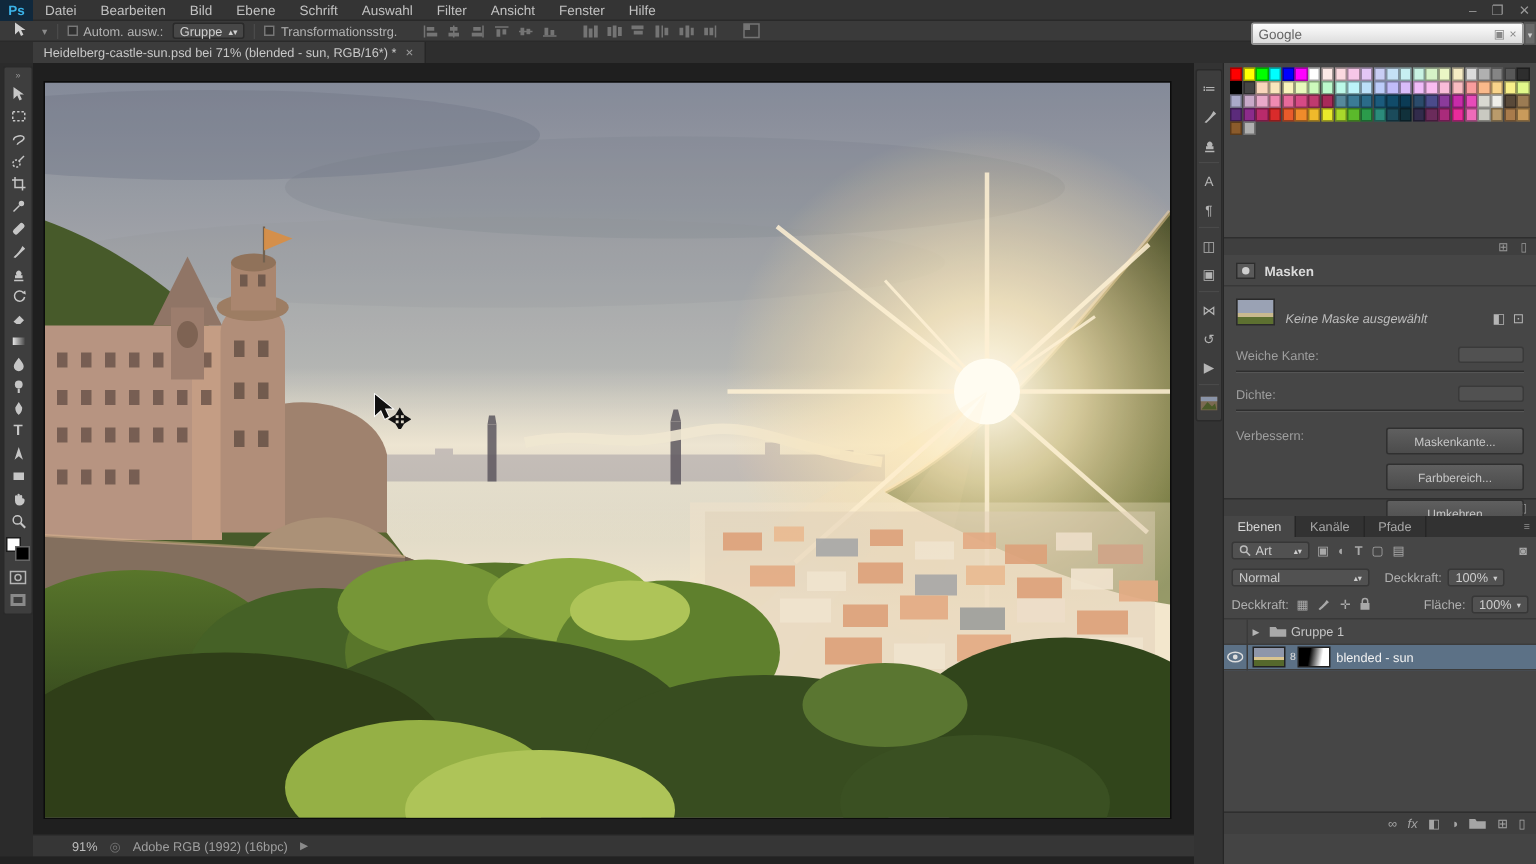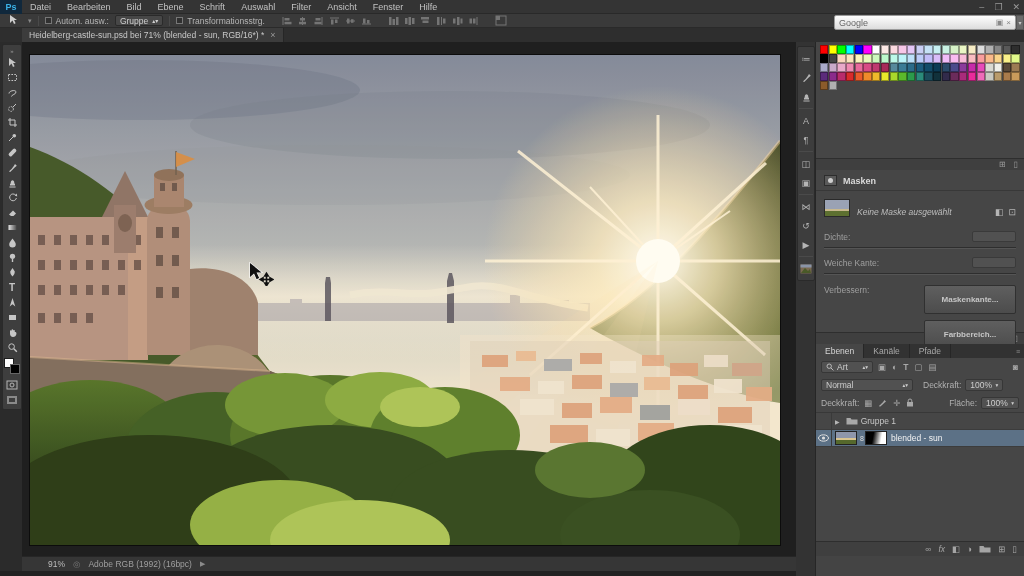--- a/index.html
+++ b/index.html
@@ -88,22 +88,22 @@
   .mthumb{width:26px;height:18px;border:1px solid #2a2a2a;background:
           linear-gradient(#9aa2b4 0 55%,#c9b98e 55% 70%,#5d7030 70% 100%);}
   .maskrow .label{font-size:8.5px;color:#bdbdbd;font-style:italic;}
   .mask-btns{margin-left:auto;display:flex;gap:5px;color:#b5b5b5;font-size:9px;}
   .sliderrow{padding:8px 8px 0;}
   .sliderrow .line1{display:flex;align-items:center;font-size:8.5px;color:#9f9f9f;}
   .valbox{margin-left:auto;width:44px;height:11px;background:#515151;border:1px solid #3a3a3a;border-radius:2px;}
   .slidertrack{margin-top:5px;height:2px;background:#2e2e2e;border-bottom:1px solid #555;}
   .refine{display:flex;padding:10px 8px 0;font-size:8.5px;color:#9f9f9f;}
   .refine-btns{margin-left:auto;display:flex;flex-direction:column;gap:6px;}
-  .pbtn{width:92px;height:29px;background:linear-gradient(#5f5f5f,#4c4c4c);border:1px solid #303030;border-radius:2px;
-        color:#c6c6c6;font-size:8px;display:flex;align-items:center;justify-content:center;font-weight:bold;}
+  .pbtn{width:92px;height:18px;background:linear-gradient(#5f5f5f,#4c4c4c);border:1px solid #303030;border-radius:2px;
+        color:#c6c6c6;font-size:8px;display:flex;align-items:center;justify-content:center;}
 
   
   .lyr-ctl{display:flex;align-items:center;gap:4px;padding:3px 5px;font-size:8.5px;color:#b0b0b0;}
   .dd{background:#515151;border:1px solid #373737;border-radius:2px;height:12px;display:flex;align-items:center;
       gap:3px;padding:0 4px;color:#cdcdcd;}
   .mini-ic{color:#a8a8a8;font-size:8.5px;padding:0 1px;}
   .lyr-list{border-top:1px solid #383838;}
   .lrow{display:flex;align-items:center;height:17px;border-bottom:1px solid #3c3c3c;font-size:8.5px;color:#c6c6c6;}
   .lrow.selected{background:#5c7186;color:#f2f2f2;}
   .eyewell{width:16px;height:17px;border-right:1px solid #3a3a3a;display:flex;align-items:center;justify-content:center;}
@@ -746,28 +746,28 @@
         <div class="maskrow">
           <div class="mthumb"></div>
           <span class="label">Keine Maske ausgewählt</span>
           <span class="mask-btns">
             <span>◧</span>
             <span>⊡</span>
           </span>
         </div>
         <div class="sliderrow">
           <div class="line1">
-            <span>Dichte:</span>
+            <span>Weiche Kante:</span>
             <span class="valbox"></span>
           </div>
           <div class="slidertrack"></div>
         </div>
         <div class="sliderrow">
           <div class="line1">
-            <span>Weiche Kante:</span>
+            <span>Dichte:</span>
             <span class="valbox"></span>
           </div>
           <div class="slidertrack"></div>
         </div>
         <div class="refine">
           <span>Verbessern:</span>
           <span class="refine-btns">
             <span class="pbtn">Maskenkante...</span>
             <span class="pbtn">Farbbereich...</span>
             <span class="pbtn">Umkehren</span>

